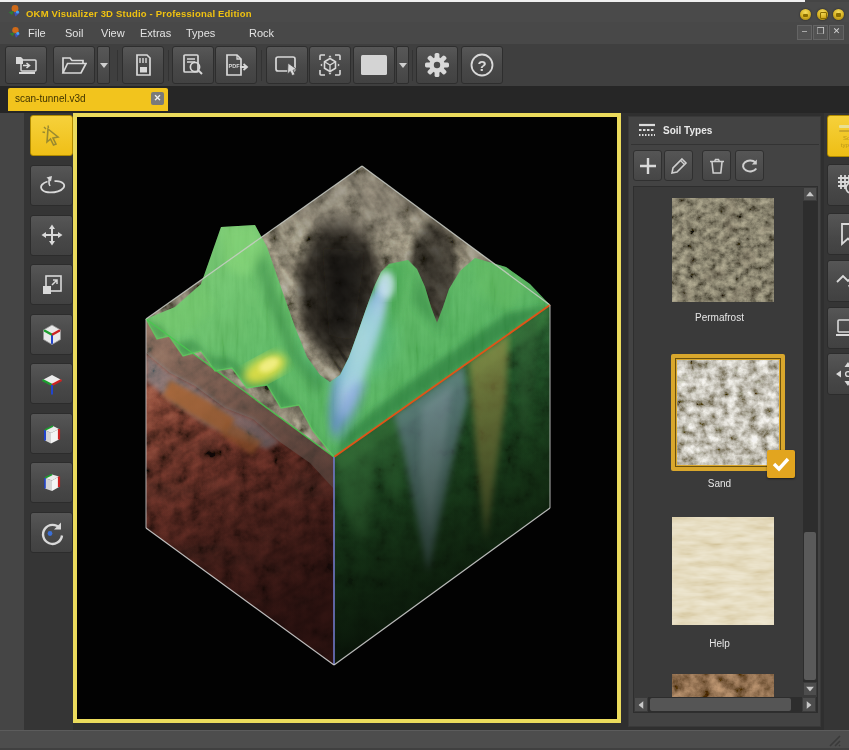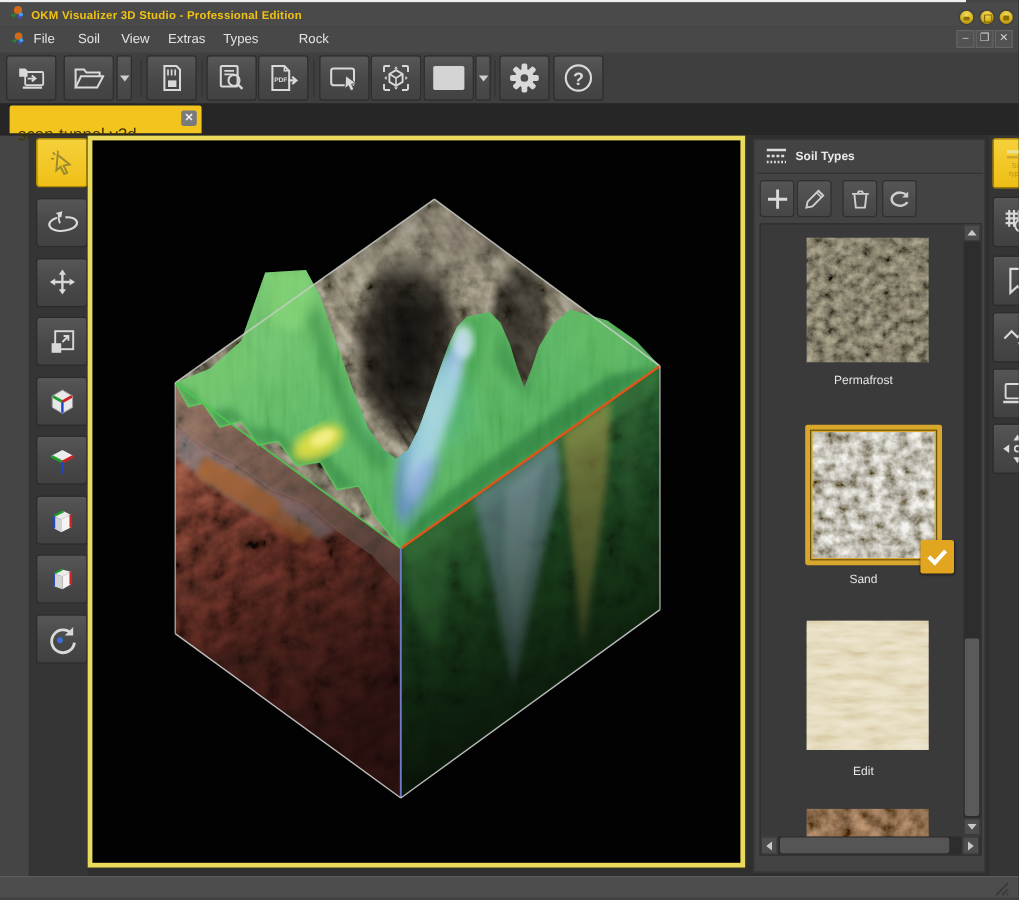--- a/index.html
+++ b/index.html
@@ -23,21 +23,21 @@
   .tbtn{top:2px;width:42px;height:38px;background:linear-gradient(#575757,#484848 55%,#424242);
     border:1px solid #2e2e2e;border-radius:3px;box-sizing:border-box;}
   .tbtn svg{position:absolute;left:50%;top:50%;transform:translate(-50%,-50%);}
   .tdrop{top:2px;width:13px;height:38px;background:linear-gradient(#575757,#454545);
     border:1px solid #2e2e2e;border-radius:2px;box-sizing:border-box;}
   .tdrop:after{content:"";position:absolute;left:2px;top:16px;border:4px solid transparent;
     border-top:5px solid #cfcfcf;}
   
   #tabrow{left:0;top:86px;width:849px;height:27px;background:#262626;}
   #tab{left:8px;top:2px;width:160px;height:23px;background:#f2c41d;border-radius:2px 2px 0 0;}
-  #tabtext{left:7px;top:16px;font-size:14px;color:#403400;}
+  #tabtext{left:7px;top:5px;font-size:10px;color:#403400;}
   #tabclose{left:143px;top:4px;width:13px;height:13px;background:#7a7a7a;border-radius:2px;
     color:#f0f0f0;font-size:9px;line-height:13px;text-align:center;font-weight:bold;}
   
   #main{left:0;top:113px;width:849px;height:617px;background:#2f2f2f;margin-left:24px;}
   #sidebarL{left:0;top:0;width:49px;height:617px;background:#353535;}
   .sbtn{left:6px;width:43px;height:41px;background:linear-gradient(#565656,#474747 60%,#414141);
     border:1px solid #2c2c2c;border-radius:3px;box-sizing:border-box;}
   .sbtn svg{position:absolute;left:50%;top:50%;transform:translate(-50%,-50%);}
   .sbtn.active{background:linear-gradient(#f6d13b,#efbf17);border-color:#b08a00;}
   
@@ -526,21 +526,21 @@
         <svg class="abs thumb" style="top:330px" width="102" height="108" viewBox="0 0 102 108">
           <defs>
             <filter id="nsd" x="0" y="0" width="1" height="1">
               <feTurbulence type="fractalNoise" baseFrequency="0.035 0.16" numOctaves="3" seed="9" stitchTiles="stitch"></feTurbulence>
               <feColorMatrix type="matrix" values="1.15 0 0 0 -0.07  1.1 0 0 0 -0.05  0.95 0 0 0 -0.02  0 0 0 0 1"></feColorMatrix>
             </filter>
           </defs>
           <rect width="102" height="108" fill="#ded1af"></rect>
           <rect width="102" height="108" filter="url(#nsd)" style="mix-blend-mode:overlay" opacity="0.55"></rect>
         </svg>
-        <div class="abs tlabel" style="top:451px">Edit</div>
+        <div class="abs tlabel" style="top:451px">Help</div>
 
         <svg class="abs thumb" style="top:487px" width="102" height="24" viewBox="0 0 102 24">
           <defs>
             <filter id="nbt" x="0" y="0" width="1" height="1">
               <feTurbulence type="fractalNoise" baseFrequency="0.08" numOctaves="5" seed="31" stitchTiles="stitch"></feTurbulence>
               <feColorMatrix type="matrix" values="1.42 0 0 0 -0.22  1.34 0 0 0 -0.26  1.18 0 0 0 -0.3  0 0 0 0 1"></feColorMatrix>
             </filter>
           </defs>
           <rect width="102" height="24" fill="#665547"></rect>
           <rect width="102" height="24" filter="url(#nbt)" style="mix-blend-mode:overlay" opacity="0.95"></rect>

